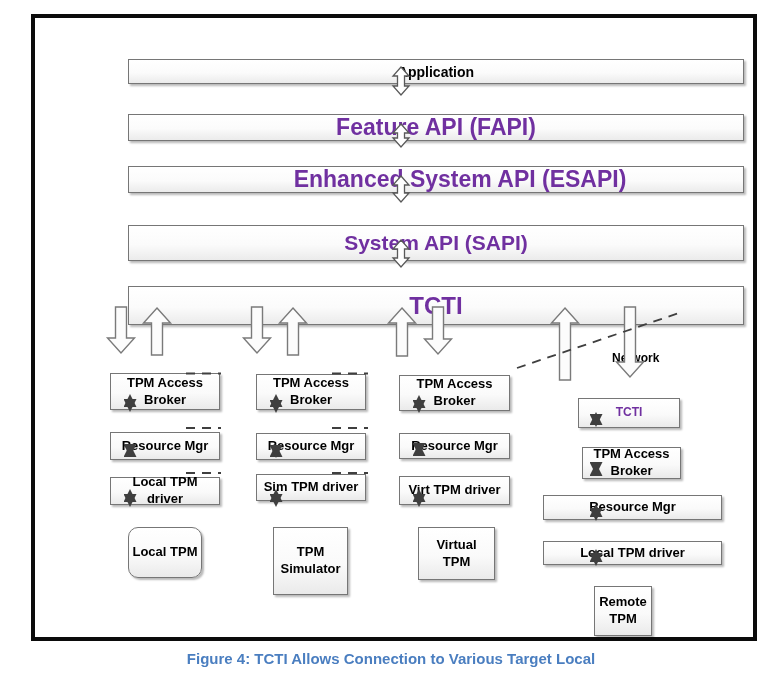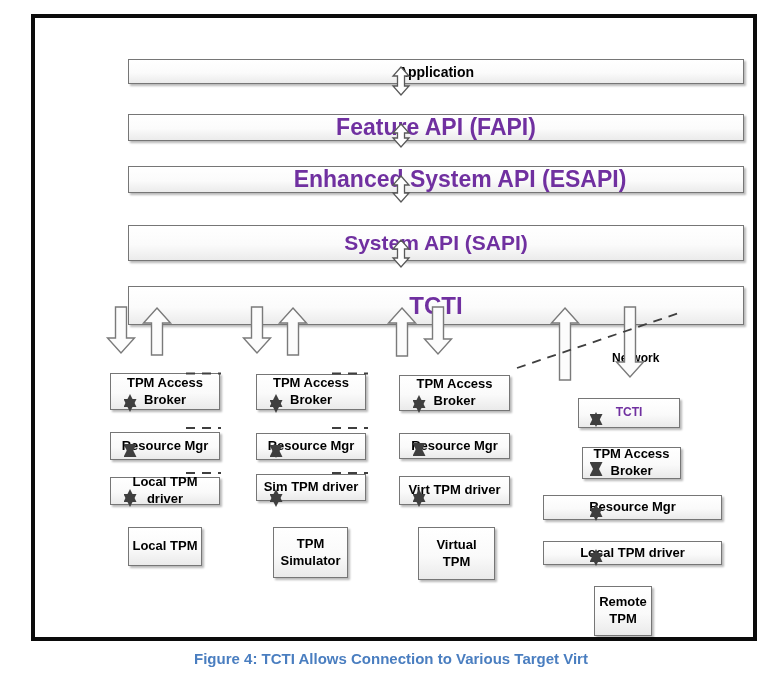--- a/index.html
+++ b/index.html
@@ -47,34 +47,34 @@
 
     <div class="box" style="left:75px;top:355px;width:110px;height:37px;">
       <span>TPM Access Broker</span>
       </div>
     <div class="box" style="left:75px;top:414px;width:110px;height:28px;">
       <span>Resource Mgr</span>
       </div>
     <div class="box" style="left:75px;top:459px;width:110px;height:28px;">
       <span>Local TPM driver</span>
       </div>
-    <div class="box" style="left:93px;top:509px;width:74px;height:39px;">
+    <div class="box" style="left:93px;top:509px;width:74px;height:51px;border-radius:10px;">
       <span>Local TPM</span>
       </div>
 
     <div class="box" style="left:221px;top:356px;width:110px;height:36px;">
       <span>TPM Access Broker</span>
       </div>
     <div class="box" style="left:221px;top:415px;width:110px;height:27px;">
       <span>Resource Mgr</span>
       </div>
     <div class="box" style="left:221px;top:456px;width:110px;height:27px;">
       <span>Sim TPM driver</span>
       </div>
-    <div class="box" style="left:238px;top:509px;width:75px;height:51px;">
+    <div class="box" style="left:238px;top:509px;width:75px;height:68px;">
       <span>TPM Simulator</span>
       </div>
 
     <div class="box" style="left:364px;top:357px;width:111px;height:36px;">
       <span>TPM Access Broker</span>
       </div>
     <div class="box" style="left:364px;top:415px;width:111px;height:26px;">
       <span>Resource Mgr</span>
       </div>
     <div class="box" style="left:383px;top:509px;width:77px;height:53px;">
@@ -148,14 +148,14 @@
       <line x1="186" y1="373.5" x2="221" y2="373.5"></line>
       <line x1="332" y1="373.5" x2="368" y2="373.5"></line>
       <line x1="186" y1="428" x2="221" y2="428"></line>
       <line x1="332" y1="428" x2="368" y2="428"></line>
       <line x1="186" y1="473" x2="221" y2="473"></line>
       <line x1="332" y1="473" x2="368" y2="473"></line>
       <line x1="517" y1="368" x2="682" y2="312"></line>
     </g>
   </svg>
 
-  <div class="caption">Figure 4: TCTI Allows Connection to Various Target Virt</div>
+  <div class="caption">Figure 4: TCTI Allows Connection to Various Target Local</div>
 </div>
 
 </body></html>

